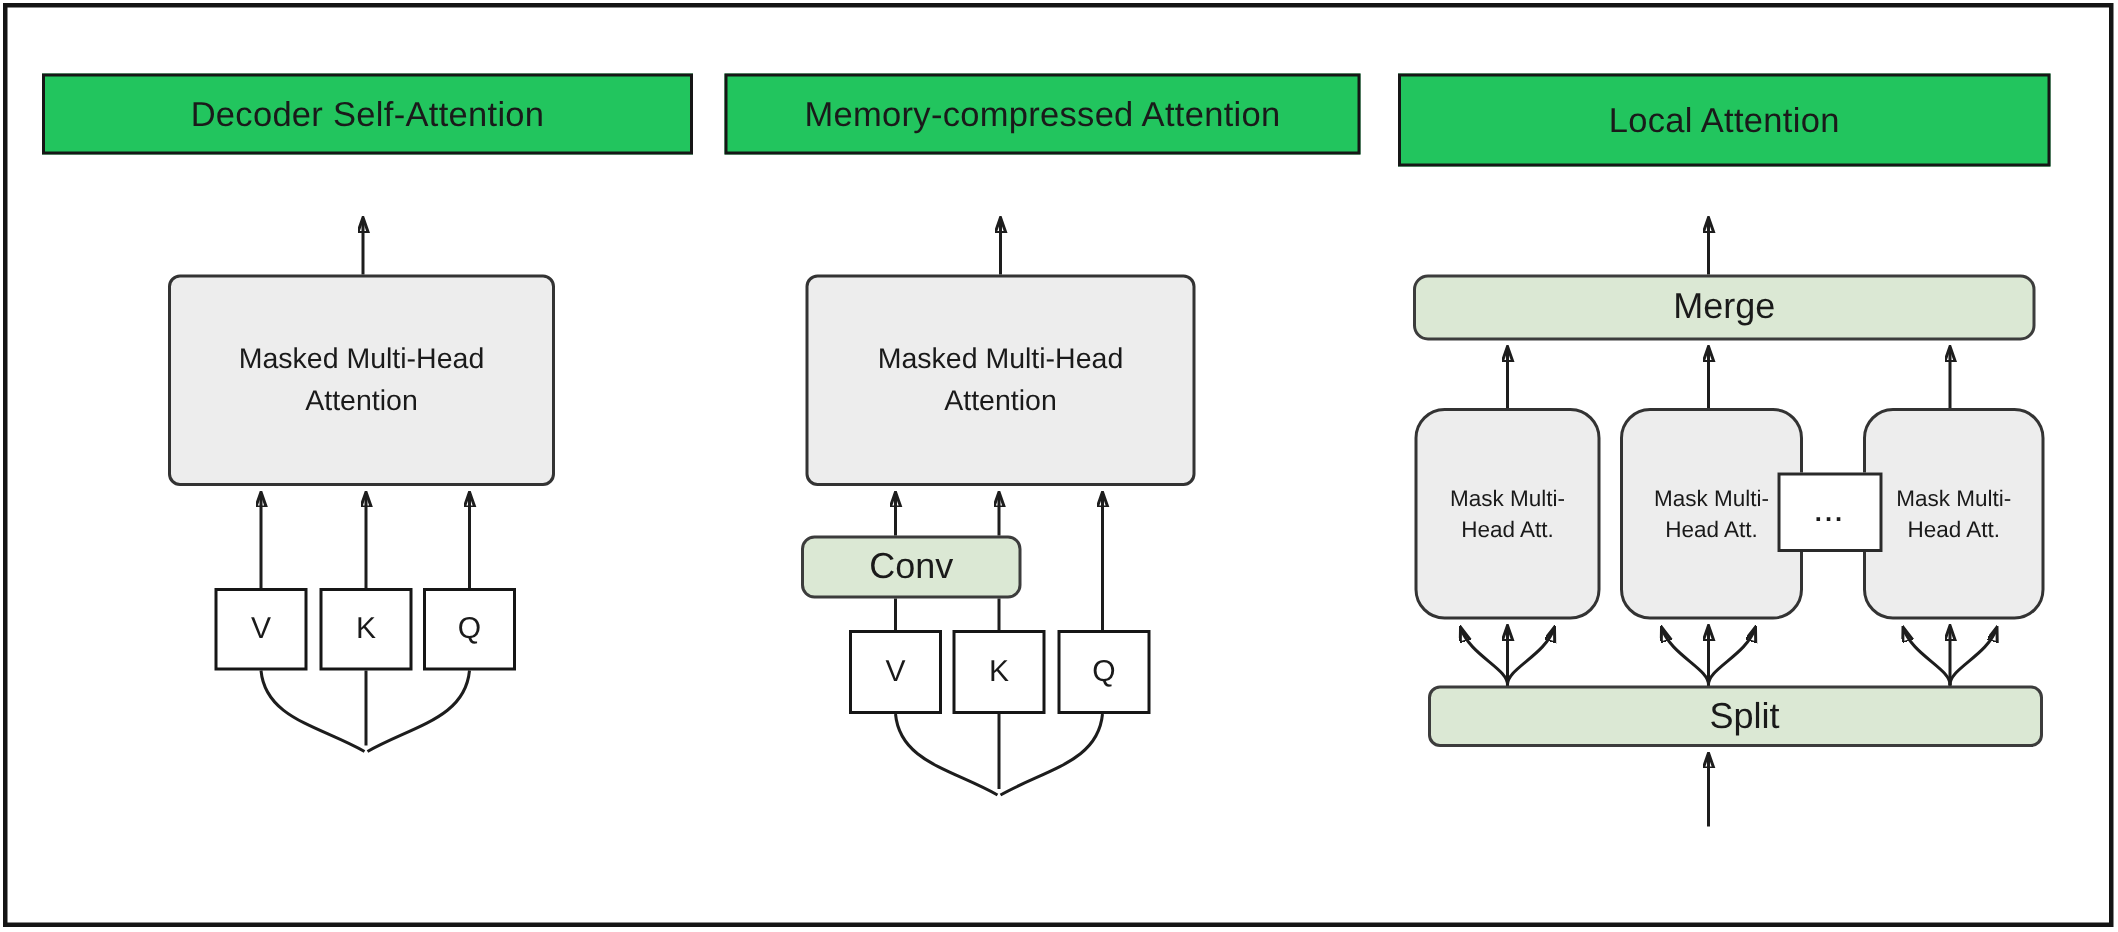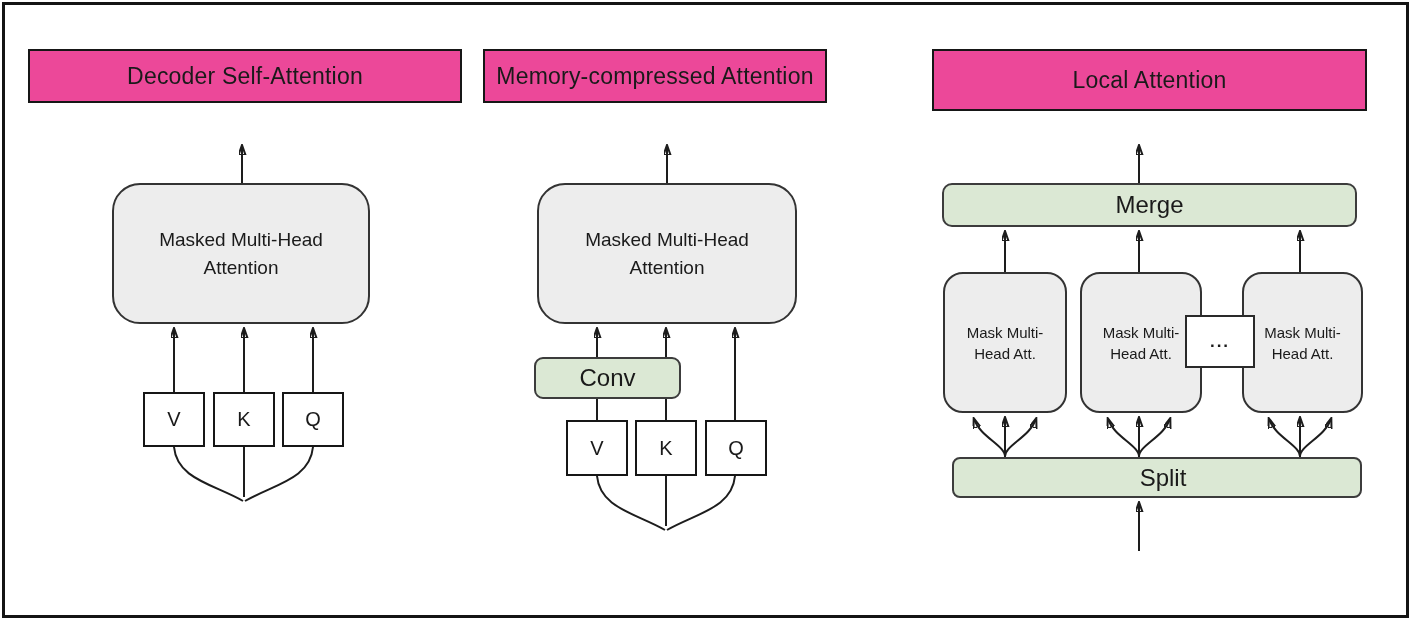--- a/index.html
+++ b/index.html
@@ -1,21 +1,21 @@
 <!DOCTYPE html>
 <html><head>
 <meta charset="utf-8">
 <style>
   html, body { margin: 0; padding: 0; background: #ffffff; }
   body { width: 1412px; height: 621px; position: relative; font-family: "Liberation Sans", sans-serif; color: #1a1a1a; }
   .stage { position: absolute; left: 0; top: 0; width: 1412px; height: 621px; background: #ffffff; overflow: hidden; }
   .outer-border { position: absolute; left: 2px; top: 2px; width: 1407px; height: 616px; border: 3px solid #141414; box-sizing: border-box; background: transparent; }
   .box { position: absolute; box-sizing: border-box; display: flex; align-items: center; justify-content: center; text-align: center; }
-  .title-box { border: 2px solid #161616; background: #ec4899; font-size: 23px; letter-spacing: 0.2px; }
-  .gray-box { background: #ededed; border: 2px solid #333333; border-radius: 28px; font-size: 19px; }
+  .title-box { border: 2px solid #161616; background: #22c55e; font-size: 23px; letter-spacing: 0.2px; }
+  .gray-box { background: #ededed; border: 2px solid #333333; border-radius: 8px; font-size: 19px; }
   .green-box { background: #dbe8d4; border: 2px solid #3c3c3c; border-radius: 9px; font-size: 24px; }
   .white-box { background: #ffffff; border: 2px solid #161616; font-size: 20px; }
   .head-box { border-radius: 20px; font-size: 15px; line-height: 1.4; }
   .head-box .wrap { width: 100px; }
   .mha .wrap { width: 212px; line-height: 1.45; }
   .dots-box { background: #ffffff; border: 2px solid #2a2a2a; font-size: 17px; font-weight: 700; letter-spacing: 2px; z-index: 5; }
   .merge-box { border-radius: 10px; }
   .split-box { border-radius: 8px; padding-left: 12px; }
   svg.connectors { position: absolute; left: 0; top: 0; width: 1412px; height: 621px; z-index: 4; pointer-events: none; }
   svg.connectors path { stroke: #1d1d1d; stroke-width: 2; fill: none; }
@@ -38,21 +38,21 @@
   <div class="box white-box" style="left:143px; top:392px; width:62px; height:55px;">
     <span>V</span>
   </div>
   <div class="box white-box" style="left:213px; top:392px; width:62px; height:55px;">
     <span>K</span>
   </div>
   <div class="box white-box" style="left:282px; top:392px; width:62px; height:55px;">
     <span>Q</span>
   </div>
 
-  <div class="box title-box" style="left:483px; top:49px; width:344px; height:54px;">
+  <div class="box title-box" style="left:483px; top:49px; width:424px; height:54px;">
     <span>Memory-compressed Attention</span>
   </div>
 
   <div class="box gray-box mha" style="left:537px; top:183px; width:260px; height:141px;">
     <span class="wrap">Masked Multi-Head Attention</span>
   </div>
 
   <div class="box green-box" style="left:534px; top:357px; width:147px; height:42px;">
     <span>Conv</span>
   </div>

